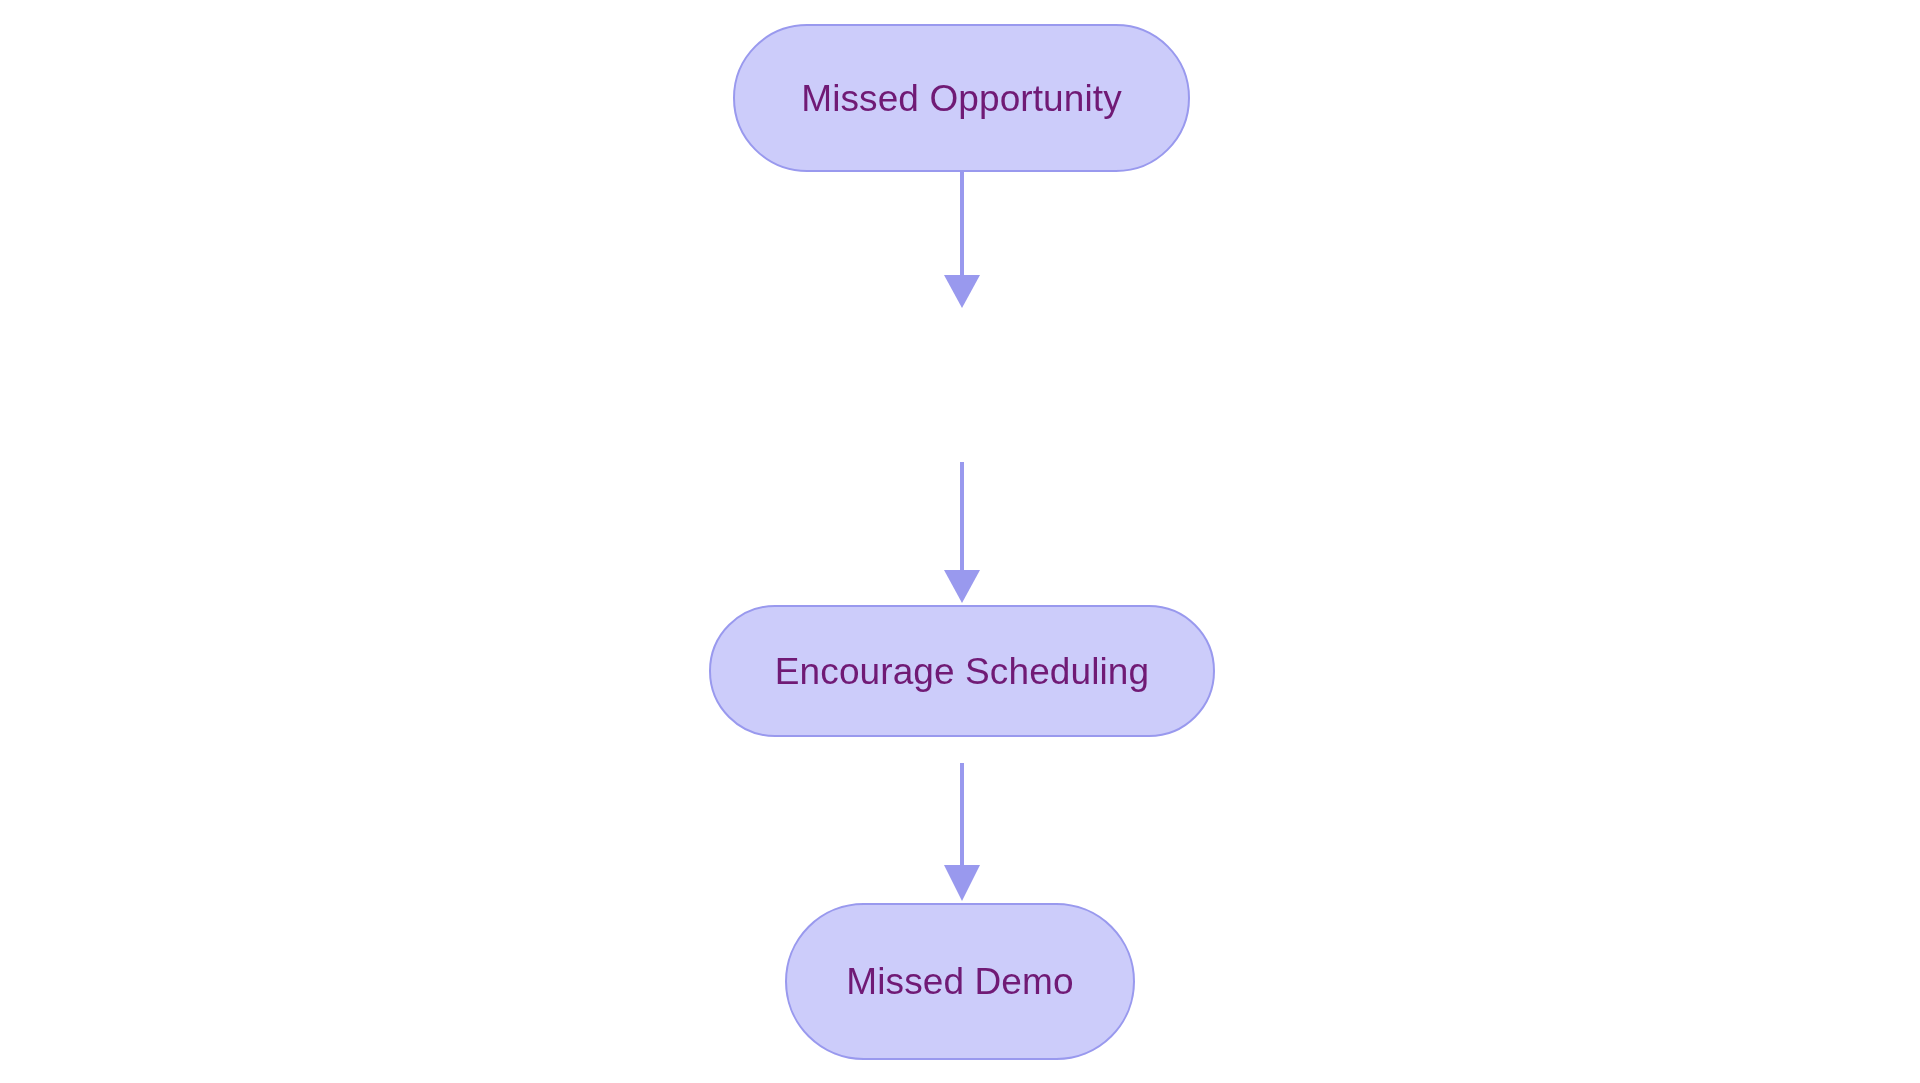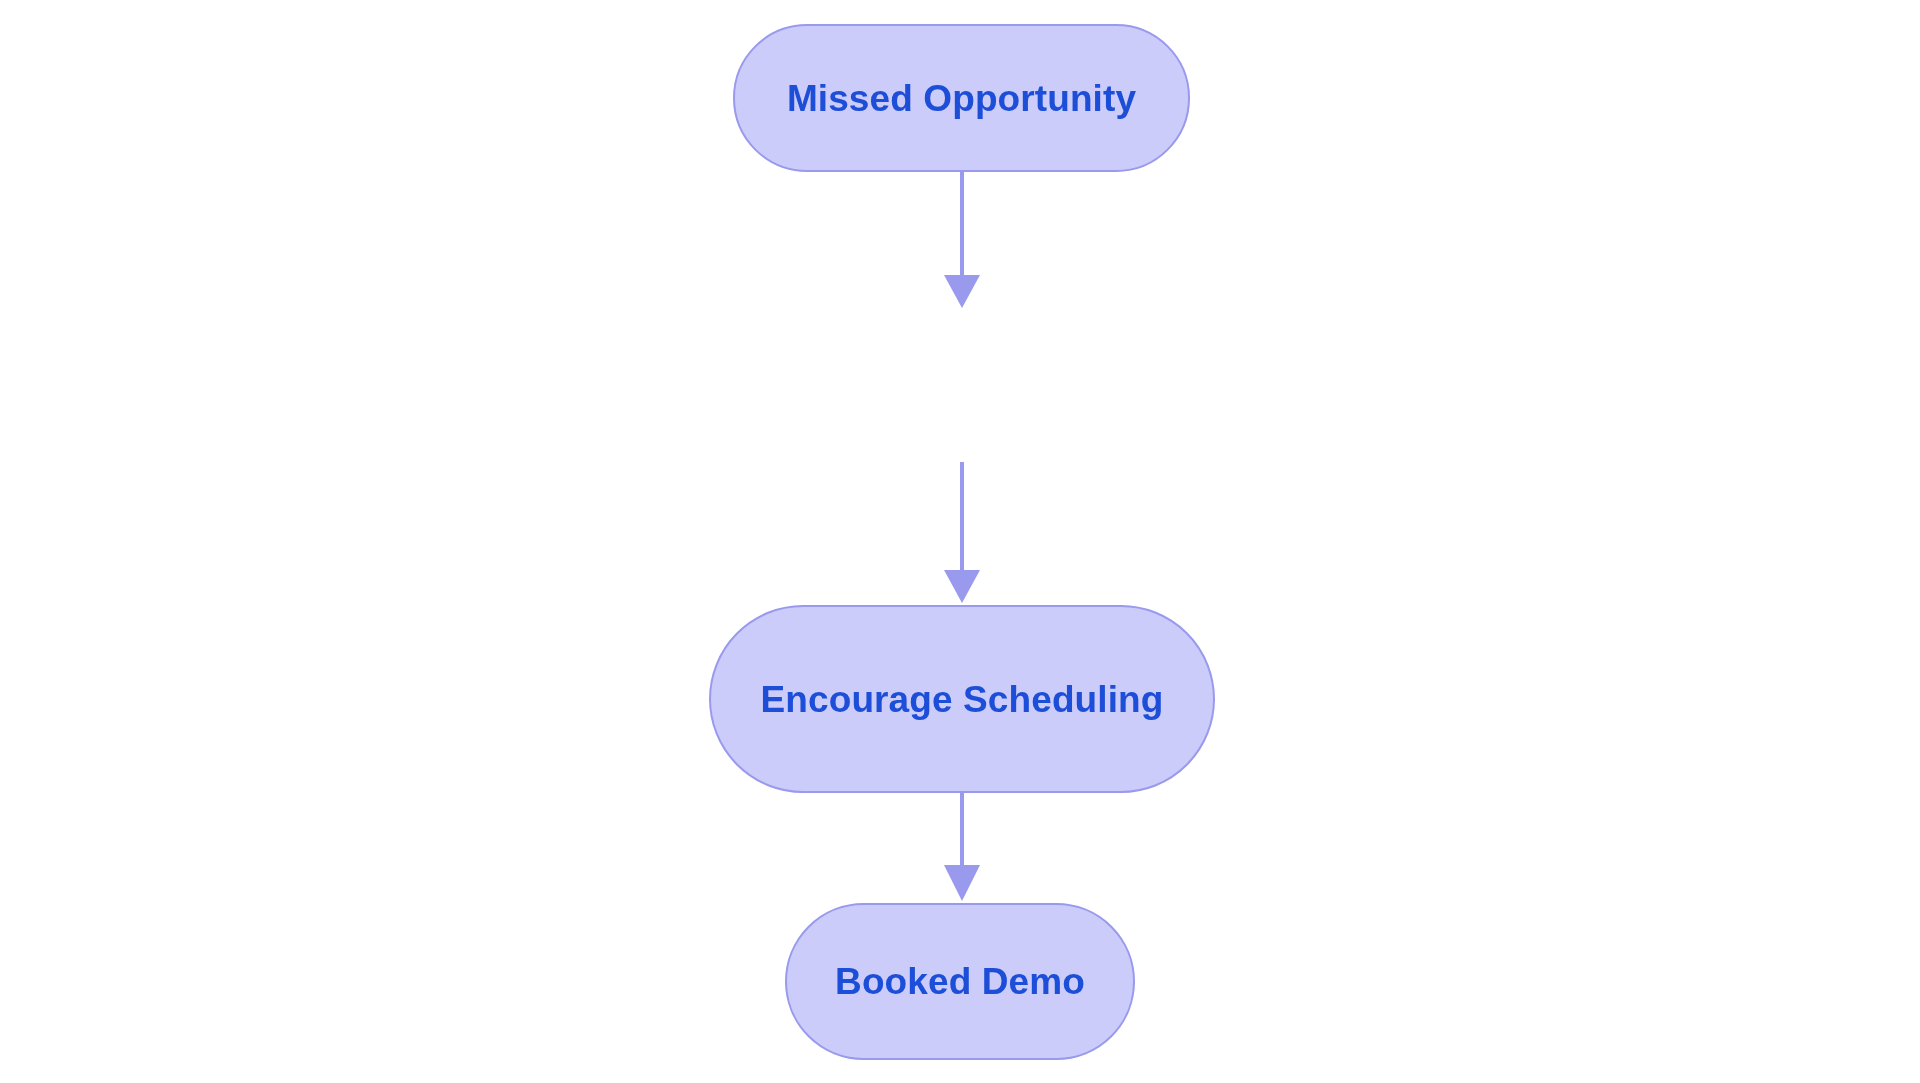--- a/index.html
+++ b/index.html
@@ -27,25 +27,24 @@
     justify-content: center;
     background: #ccccfa;
     border: 2px solid #9999ee;
     border-radius: 999px;
     z-index: 2;
   }
   .flow-node-label {
     font-family: "Liberation Sans", sans-serif;
     font-size: 37px;
     line-height: 1;
-    color: #1d4ed8;
+    color: #701a75;
     letter-spacing: 0.1px;
     white-space: nowrap;
     user-select: none;
-    font-weight: bold;
   }
   .flow-edge {
     position: absolute;
     z-index: 1;
     overflow: visible;
   }
   .edge-line {
     stroke: #9999ee;
     stroke-width: 4;
     fill: none;
@@ -73,21 +72,21 @@
   <svg class="flow-edge" style="left:932px; top:763px; width:60px; height:138px;" viewBox="0 0 60 138">
     <line class="edge-line" x1="30" y1="0" x2="30" y2="105"></line>
     <polygon class="edge-arrowhead" points="12,102 48,102 30,138"></polygon>
   </svg>
 
   <div class="flow-node" style="left:733px; top:24px; width:457px; height:148px;">
     <span class="flow-node-label">Missed Opportunity</span>
   </div>
 
 
-  <div class="flow-node" style="left:709px; top:605px; width:506px; height:188px;">
+  <div class="flow-node" style="left:709px; top:605px; width:506px; height:132px;">
     <span class="flow-node-label">Encourage Scheduling</span>
   </div>
 
   <div class="flow-node" style="left:785px; top:903px; width:350px; height:157px;">
-    <span class="flow-node-label">Booked Demo</span>
+    <span class="flow-node-label">Missed Demo</span>
   </div>
 
 </div>
 
 </body></html>

